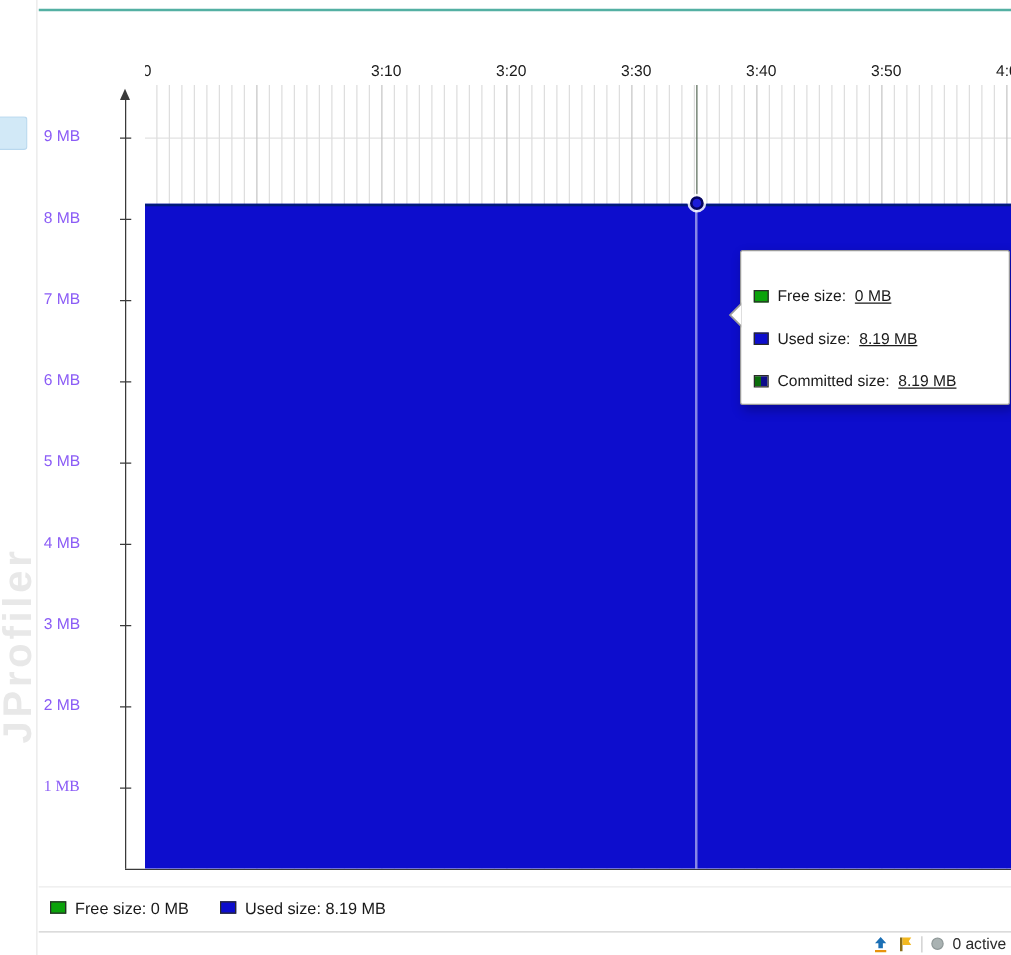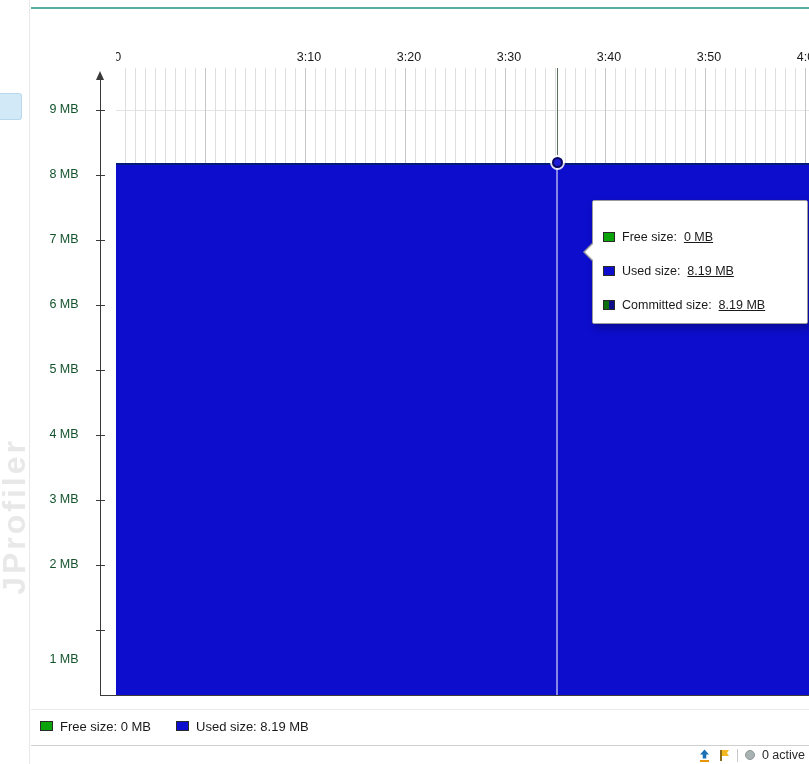--- a/index.html
+++ b/index.html
@@ -18,21 +18,21 @@
   .top-strip { position:absolute; left:31px; right:0; top:0; height:9px; background:#fff; border-bottom:2px solid #54b0a3; }
 
   
   .header-row { position:absolute; left:31px; right:0; top:11px; height:30px; background:#fff; border-bottom:1px solid #efefef; }
   .hdr-label { position:absolute; left:6px; top:7px; }
   .combo { position:absolute; left:93px; top:3px; right:0; height:23px; background:#d8eef8;
            border:2px solid #46a5ad; border-right:none; display:flex; align-items:center; padding-left:6px; }
 
   
   .chart { position:absolute; left:31px; top:42px; right:0; height:668px; background:#fff; border-bottom:1px solid #ebebeb; }
-  .ylab  { position:absolute; left:4px; width:58px; text-align:center; font-size:12.5px; color:#14532d; }
+  .ylab  { position:absolute; left:4px; width:58px; text-align:left; font-size:12.5px; color:#8b5cf6; }
   .xlabels { position:absolute; left:85px; right:0; top:8px; height:17px; overflow:hidden; }
   .xlab  { position:absolute; top:0; width:40px; text-align:center; font-size:12.5px; color:#1a1a1a; }
   .axis-y { position:absolute; left:69px; top:34px; width:1px; height:619px; background:#3a3a3a; }
   .axis-y-arrow { position:absolute; left:65px; top:25px; width:0; height:0;
                   border:4.5px solid transparent; border-bottom:9px solid #3a3a3a; }
   .axis-x { position:absolute; left:69px; top:653px; right:0; height:1px; background:#3a3a3a; }
   .ytick  { position:absolute; left:65px; width:9px; height:1px; background:#3a3a3a; }
 
   .plot { position:absolute; left:85px; top:26px; right:0; height:627px; overflow:hidden; background:#fff; }
   .grid-v { position:absolute; top:0; bottom:0; width:1px; background:#dedede; }
@@ -212,21 +212,21 @@
       <span class="ylab" style="top: 255px;">6 MB</span>
       <div class="ytick" style="top: 263px;"></div>
       <span class="ylab" style="top: 320px;">5 MB</span>
       <div class="ytick" style="top: 328px;"></div>
       <span class="ylab" style="top: 385px;">4 MB</span>
       <div class="ytick" style="top: 393px;"></div>
       <span class="ylab" style="top: 450px;">3 MB</span>
       <div class="ytick" style="top: 458px;"></div>
       <span class="ylab" style="top: 515px;">2 MB</span>
       <div class="ytick" style="top: 523px;"></div>
-      <span class="ylab" style="top: 610px;">1 MB</span>
+      <span class="ylab" style="top: 580px; font-family: Liberation Serif, serif;">1 MB</span>
       <div class="ytick" style="top: 588px;"></div>
     </div>
 
   <div class="legend">
     <div class="legend-item">
       <span class="legend-swatch" style="background: rgb(10, 163, 10);"></span>
       <span>Free size: 0 MB</span>
     </div>
     <div class="legend-item">
       <span class="legend-swatch" style="background: rgb(13, 13, 205);"></span>

